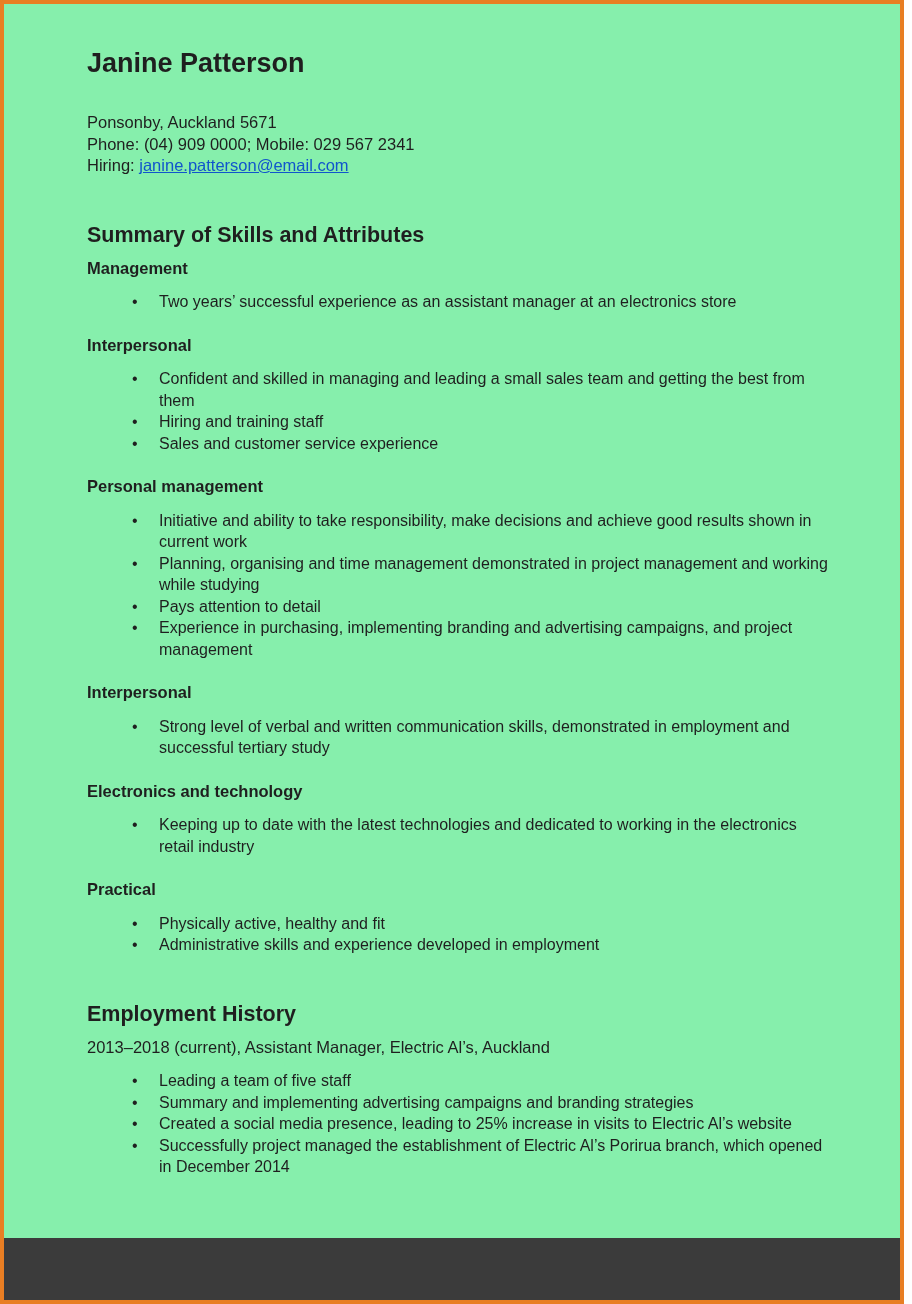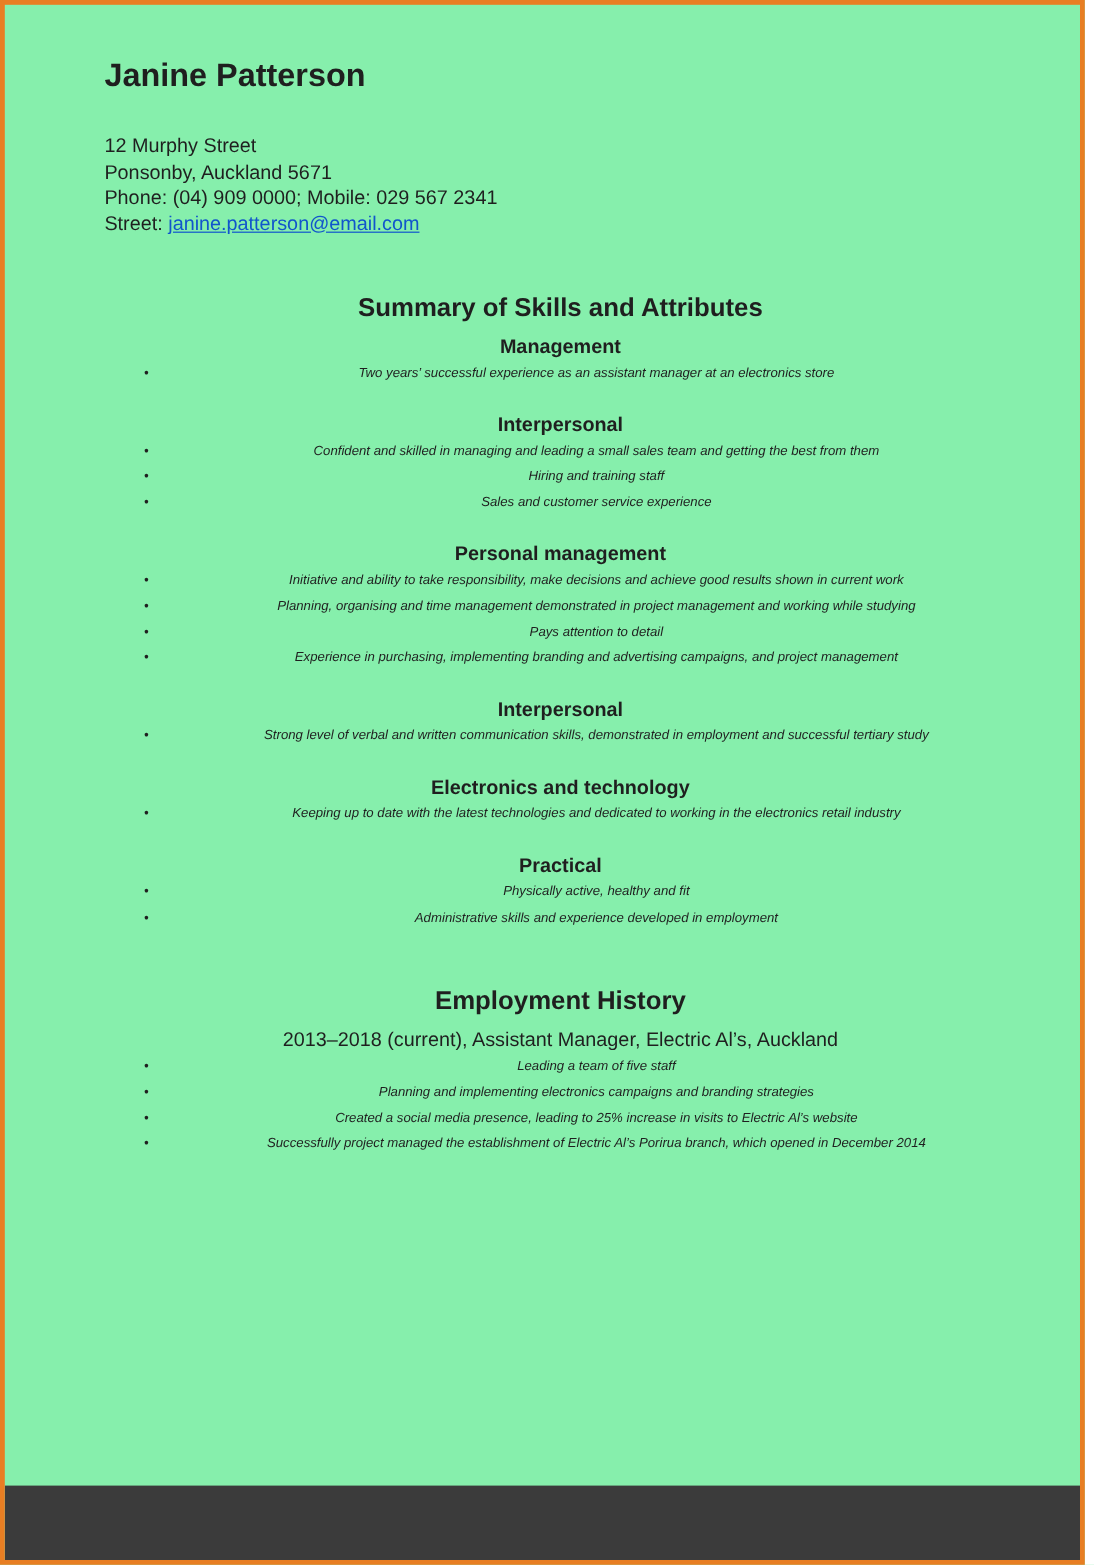--- a/index.html
+++ b/index.html
@@ -26,36 +26,35 @@
       font-size: 27px; line-height: 31px;
       font-weight: bold; margin: 0;
     }
     .contact { margin-top: 33px; font-size: 16.5px; line-height: 21.5px; }
     .contact p { margin: 0; }
     .email-link {
       color: var(--link, #1155cc);
       text-decoration: underline;
       cursor: pointer;
     }
-    section.block { margin-top: 46px; text-align: center; }
+    section.block { margin-top: 46px; }
     h2 {
       font-size: 21.5px; line-height: 25px;
       font-weight: bold; margin: 0 0 10px 0;
     }
     .group + .group { margin-top: 22px; }
     h3 {
       font-size: 16.5px; line-height: 21.5px;
       font-weight: bold; margin: 0;
     }
     ul.bullets {
       list-style: none;
-      margin: 0; padding: 0 0 0 60px;
-      font-size: 11px; line-height: 21.5px;
+      margin: 12px; padding: 0 0 0 60px;
+      font-size: 16px; line-height: 21.5px;
       max-width: 700px;
-      font-style: italic;
     }
     ul.bullets li { position: relative; }
     ul.bullets li::before {
       content: "\2022";
       position: absolute; left: -27px; top: 0;
     }
     .entry-line {
       font-size: 16.5px; line-height: 21.5px;
       max-width: 760px; margin: 0;
     }
@@ -68,24 +67,23 @@
   </style>
 </head>
 <body>
 
 <div class="frame">
   <div class="resume">
 
     <h1>Janine Patterson</h1>
 
     <div class="contact">
-      <p>12 Murphy Street</p>
       <p>Ponsonby, Auckland 5671</p>
       <p>Phone: (04) 909 0000; Mobile: 029 567 2341</p>
-      <p><span>Street: </span><a class="email-link">janine.patterson@email.com</a></p>
+      <p><span>Hiring: </span><a class="email-link">janine.patterson@email.com</a></p>
     </div>
 
     <section class="block">
       <h2>Summary of Skills and Attributes</h2>
 
       <div class="group">
         <h3>Management</h3>
         <ul class="bullets">
           <li>Two years’ successful experience as an assistant manager at an electronics store</li>
         </ul>
@@ -131,21 +129,21 @@
           <li>Administrative skills and experience developed in employment</li>
         </ul>
       </div>
     </section>
 
     <section class="block">
       <h2>Employment History</h2>
       <p class="entry-line"><span>2013–2018 (current), </span><span class="bold">Assistant Manager</span><span>, Electric Al’s, Auckland</span></p>
       <ul class="bullets">
         <li>Leading a team of five staff</li>
-        <li>Planning and implementing electronics campaigns and branding strategies</li>
+        <li>Summary and implementing advertising campaigns and branding strategies</li>
         <li>Created a social media presence, leading to 25% increase in visits to Electric Al’s website</li>
         <li>Successfully project managed the establishment of Electric Al’s Porirua branch, which opened in December 2014</li>
       </ul>
     </section>
 
   </div>
 
   <div class="footer-band"></div>
 </div>
 

